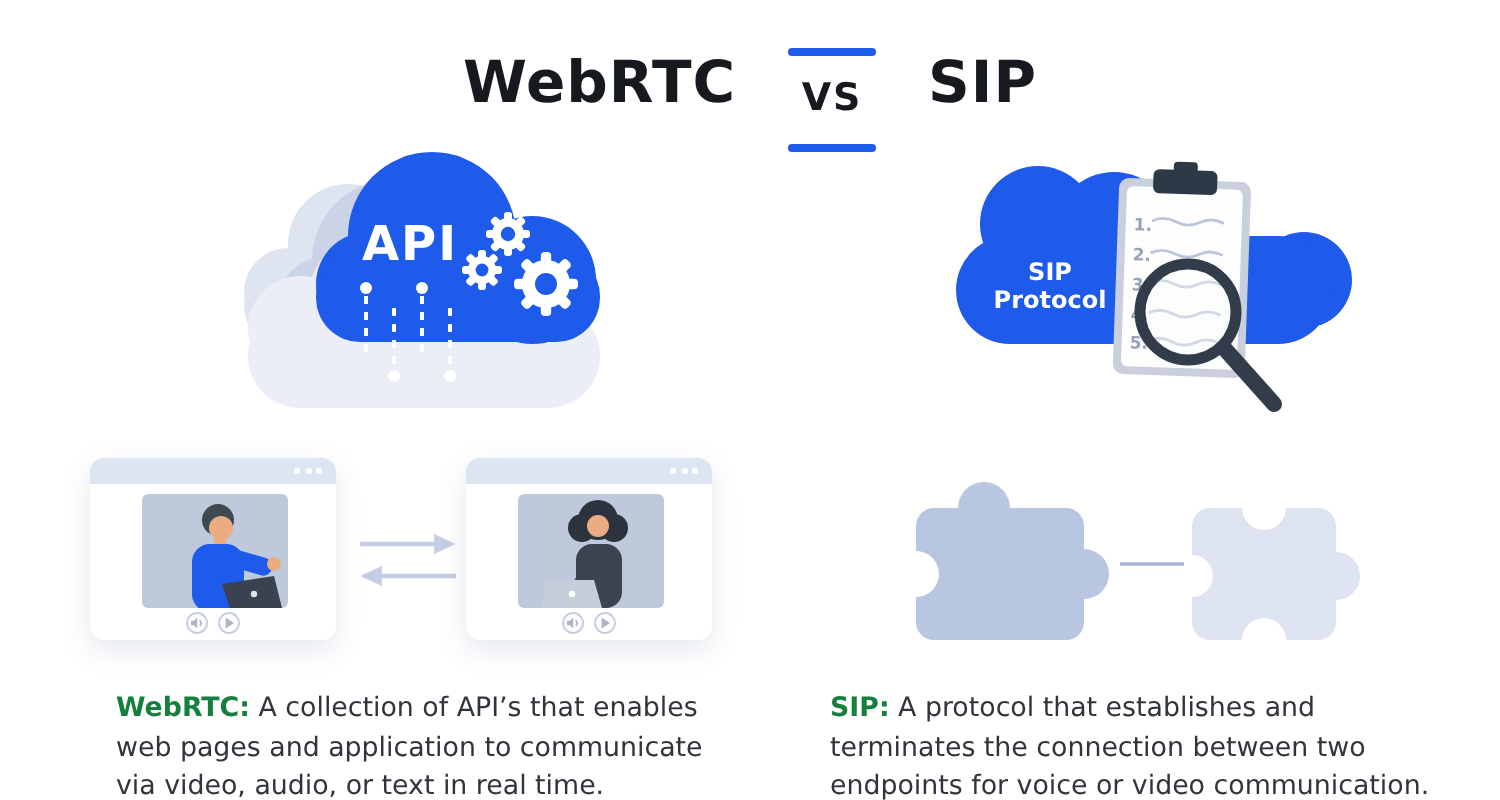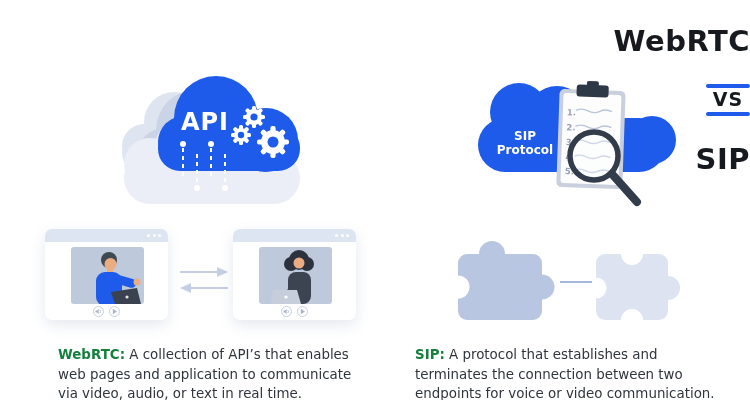--- a/index.html
+++ b/index.html
@@ -1,22 +1,22 @@
 <!DOCTYPE html>
 <html><head>
 <meta charset="utf-8">
 <style>
   html,body{margin:0;padding:0;background:#fff;}
   .stage{position:relative;width:750px;height:400px;background:#ffffff;overflow:hidden;
          font-family:"DejaVu Sans","Liberation Sans",sans-serif;}
   
   .title-row{position:absolute;top:24px;left:0;right:0;display:flex;justify-content:center;
-             align-items:flex-end;gap:26px;flex-direction:column;}
+             align-items:flex-start;gap:26px;}
   .title-word{font-size:29px;font-weight:bold;color:#16191E;letter-spacing:.5px;}
-  .vs-block{display:flex;flex-direction:column;align-items:center;gap:2px;}
+  .vs-block{display:flex;flex-direction:column;align-items:center;gap:12px;}
   .vs-bar{width:44px;height:4px;background:#1E5BEB;border-radius:2px;}
   .vs-text{font-size:19px;font-weight:bold;color:#16191E;letter-spacing:1px;line-height:1.05;}
   
   .abs{position:absolute;}
   
   .win{position:absolute;width:123px;height:91px;background:#fff;border-radius:7px;
        box-shadow:0 5px 14px rgba(90,110,150,.16);}
   .win-bar{position:absolute;top:0;left:0;right:0;height:13px;background:#DEE5F2;
            border-radius:7px 7px 0 0;display:flex;align-items:center;justify-content:flex-end;
            gap:2.5px;padding-right:7px;box-sizing:border-box;}

